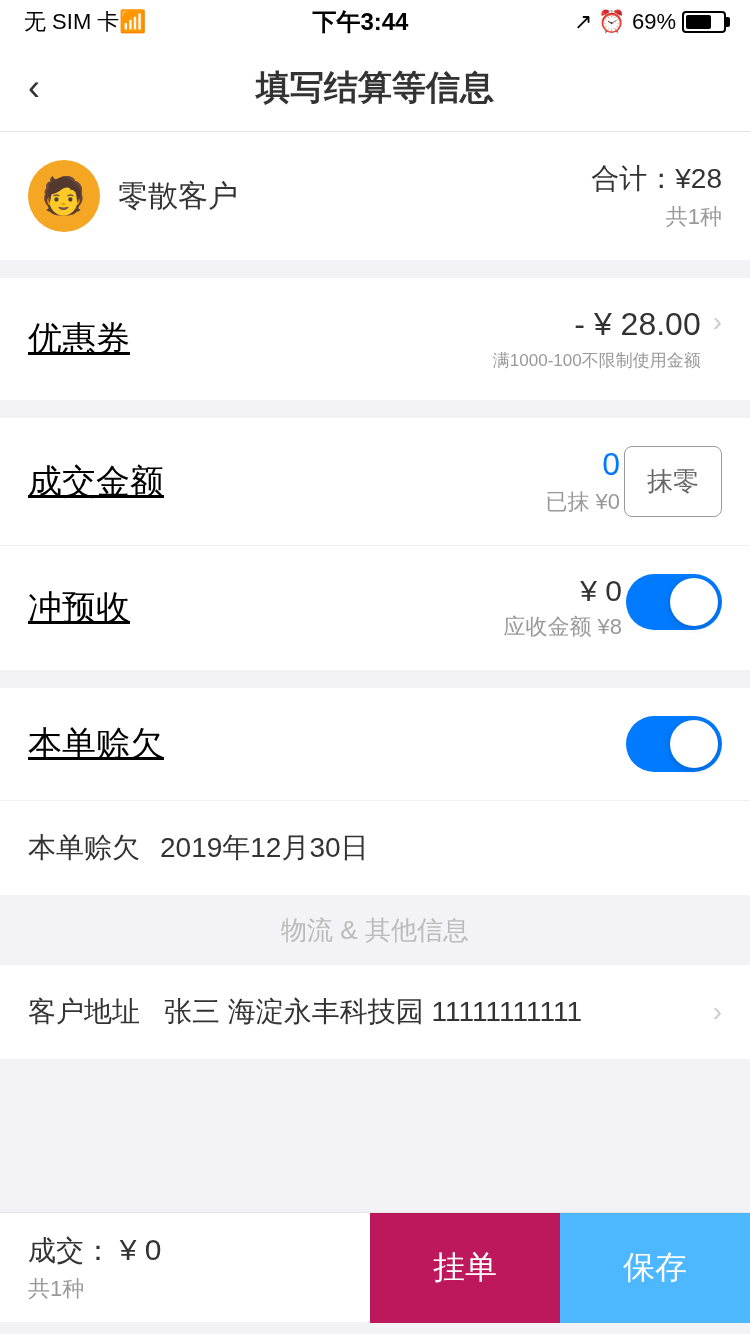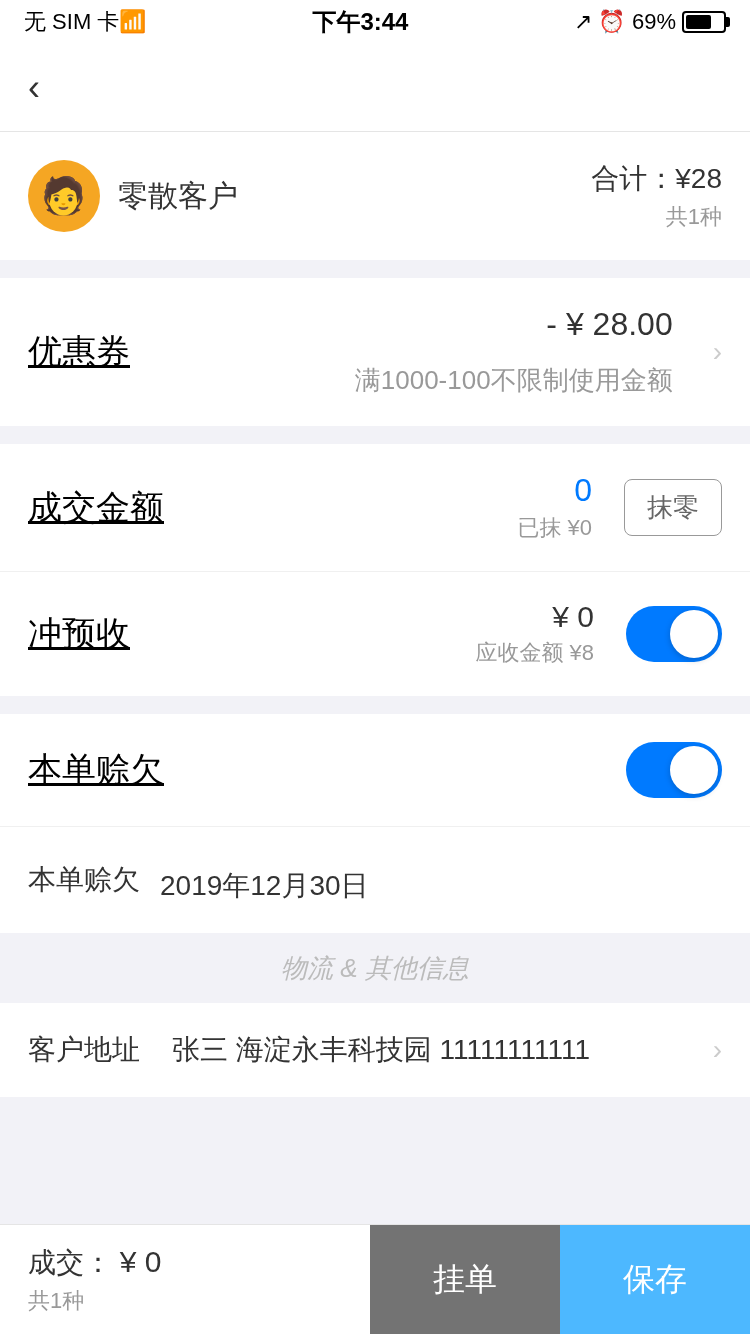--- a/index.html
+++ b/index.html
@@ -103,25 +103,25 @@
     .form-row {
       display: flex;
       align-items: center;
       justify-content: space-between;
       padding: 28px 28px;
       border-bottom: 1px solid #f0f0f0;
       min-height: 88px;
     }
     .form-row:last-child { border-bottom: none; }
     .row-label { font-size: 34px; color: #000000; text-decoration: underline; }
-    .row-right { display: flex; align-items: center; gap: 32px; text-align: right; }
+    .row-right { display: flex; gap: 4px; text-align: right; }
 
     
     .coupon-amount { font-size: 32px; color: #333; font-weight: 500; }
-    .coupon-desc { font-size: 26px; color: #999; margin-top: 20px; }
+    .coupon-desc { font-size: 17px; color: #999; margin-top: 6px; }
     .chevron { font-size: 28px; color: #ccc; margin-left: 8px; }
 
     
     .transaction-value { font-size: 32px; color: #007aff; }
     .transaction-sub { font-size: 22px; color: #999; margin-top: 4px; }
     .round-btn {
       border: 1px solid #999;
       border-radius: 8px;
       padding: 10px 22px;
       font-size: 26px;
@@ -153,66 +153,66 @@
     }
 
     
     .due-date-row {
       display: flex; align-items: center;
       padding: 28px 28px;
       gap: 20px;
       border-top: 1px solid #f0f0f0;
     }
     .due-date-label { font-size: 28px; color: #333; }
-    .due-date-value { font-size: 28px; color: #333; margin-top: 12px; }
+    .due-date-value { font-size: 28px; color: #333; }
 
     
     .logistics-divider {
       background: #f2f2f7;
       height: 70px;
       display: flex;
       align-items: center;
       justify-content: center;
     }
-    .logistics-label { font-size: 26px; color: #bbb; font-style: italic; }
+    .logistics-label { font-size: 26px; color: #bbb; }
 
     
     .address-row {
       background: #fff;
       display: flex;
       align-items: center;
       padding: 28px 28px;
-      gap: 32px;
+      gap: 24px;
     }
     .address-label { font-size: 28px; color: #333; flex-shrink: 0; }
     .address-value { font-size: 28px; color: #333; flex: 1; }
 
     
     .bottom-bar {
       position: fixed;
-      bottom: 0;
+      bottom: 12px;
       width: 750px;
       height: 110px;
       background: #fff;
       display: flex;
       align-items: center;
       border-top: 1px solid #e5e5e5;
     }
     .bottom-info {
       flex: 1;
       padding: 0 28px;
     }
     .bottom-deal-amount { font-size: 30px; color: #333; font-weight: 500; }
     .bottom-count { font-size: 22px; color: #999; margin-top: 4px; }
     .bottom-btn {
       width: 190px; height: 110px;
       display: flex; align-items: center; justify-content: center;
       font-size: 32px; color: #fff; font-weight: 500; cursor: pointer;
     }
-    .btn-hold { background: #737373; }
+    .btn-hold { background: #be185d; }
     .btn-save { background: #4db8ff; }
 
     .wifi-icon { font-size: 22px; }
   </style>
 </head>
 <body>
 
 <div class="status-bar">
   <div class="status-left">
     <span>无 SIM 卡</span>
@@ -224,20 +224,21 @@
     <span>⏰</span>
     <span>69%</span>
     <span class="battery-icon">
       <span class="battery-fill"></span>
     </span>
   </div>
 </div>
 
 <div class="nav-bar">
   <span class="nav-back">‹</span>
+  <span class="nav-title">填写结算等信息</span>
 </div>
 
 <div class="content">
 
   <div class="customer-row row-section">
     <div class="customer-left">
       <div class="customer-avatar">
         <span>🧑</span>
       </div>
       <span class="customer-name">零散客户</span>

